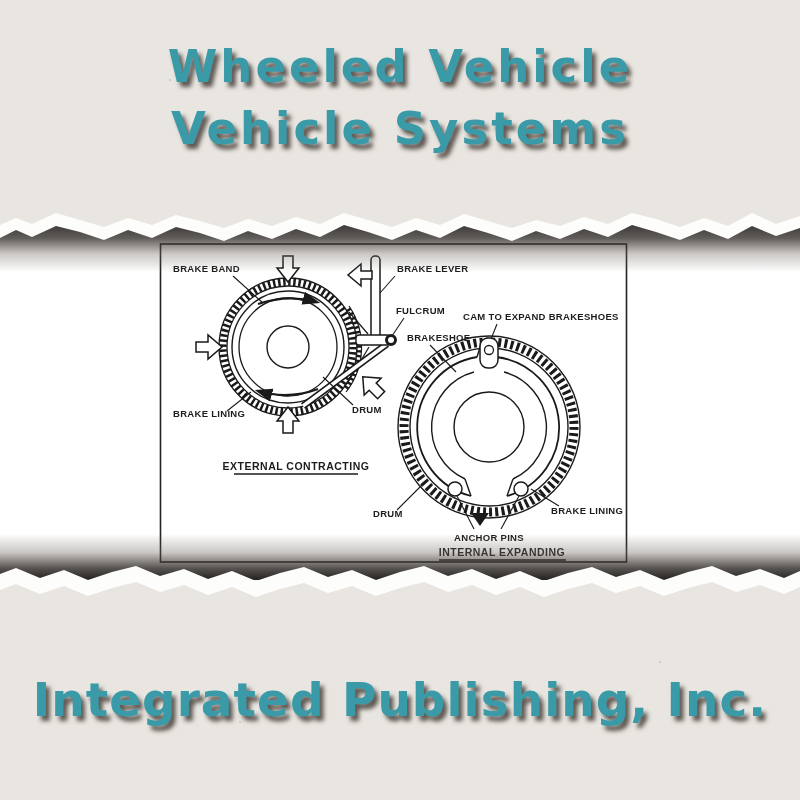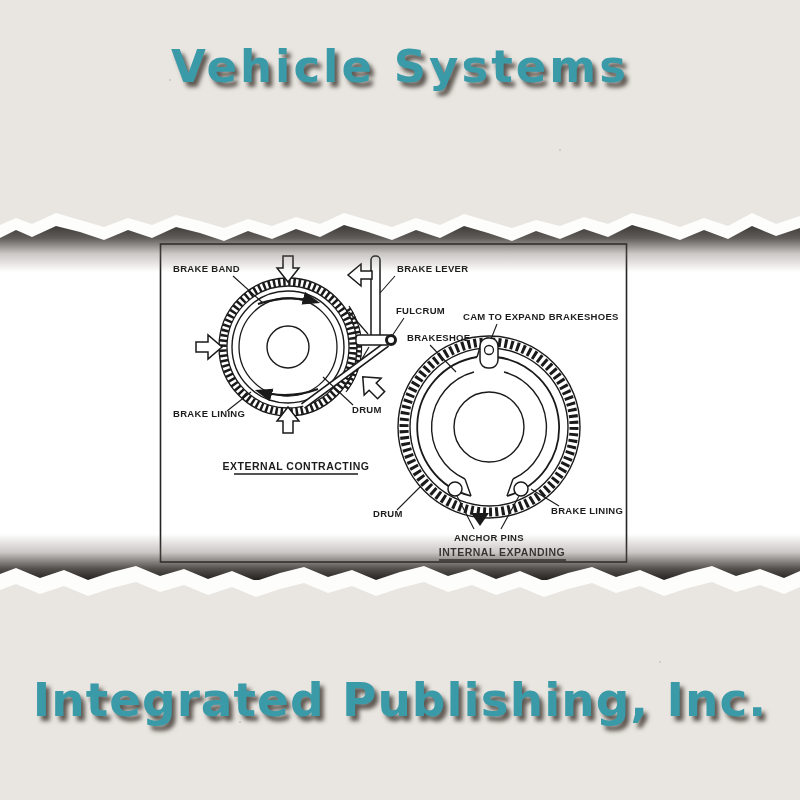--- a/index.html
+++ b/index.html
@@ -191,16 +191,17 @@
 </svg>
 
 <div class="shadow-top"></div>
 <div class="shadow-bottom"></div>
 <div class="fringe-top"></div>
 <div class="fringe-bottom"></div>
 <div class="paper-top"></div>
 <div class="paper-bottom"></div>
 
 <div class="title-block">
+  <div>Wheeled Vehicle</div>
   <div>Vehicle Systems</div>
 </div>
 
 <div class="footer-block">Integrated Publishing, Inc.</div>
 
 </body></html>

